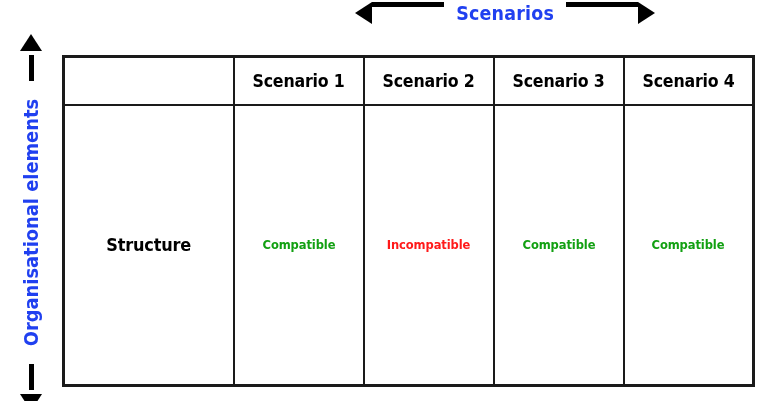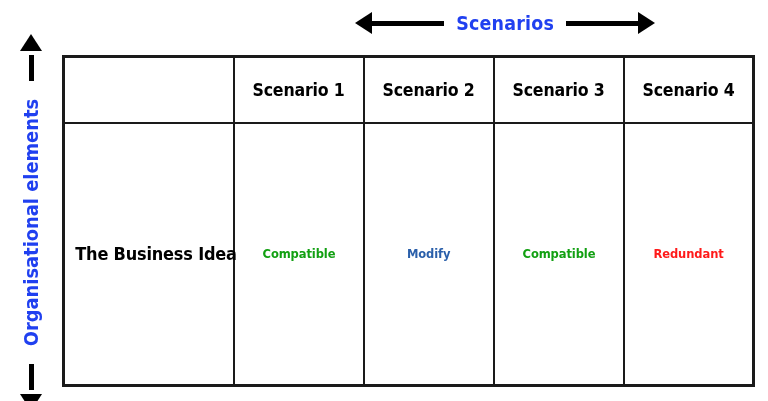--- a/index.html
+++ b/index.html
@@ -16,21 +16,21 @@
   }
 
   
   #top-axis {
     position: absolute;
     left: 330px;
     top: 2px;
     width: 350px;
     height: 42px;
     display: flex;
-    align-items: center;
+    align-items: flex-start;
     justify-content: center;
     gap: 0;
   }
   .arrow-line {
     height: 5px;
     background: #000000;
     flex: 0 0 auto;
   }
   .arrow-head-left {
     width: 0;
@@ -126,21 +126,21 @@
     border: 2px solid #1a1a1a;
     padding: 0 6px;
     text-align: center;
     vertical-align: middle;
     font-family: "DejaVu Sans", sans-serif;
   }
   col.c-label { width: 170px; }
   col.c-sc    { width: 130px; }
 
   
-  tr.head-row { height: 66px; text-decoration: underline; }
+  tr.head-row { height: 48px; text-decoration: underline; }
   th.corner-cell { background: #ffffff; }
   th.scenario-head {
     font-size: 17px;
     font-weight: bold;
     color: #000000;
     white-space: nowrap;
     letter-spacing: -0.2px;
   }
   th.scenario-head span { display: inline-block; transform: scaleX(0.93); }
 
@@ -199,21 +199,21 @@
       <tr class="head-row">
         <th class="corner-cell"></th>
         <th class="scenario-head"><span>Scenario 1</span></th>
         <th class="scenario-head"><span>Scenario 2</span></th>
         <th class="scenario-head"><span>Scenario 3</span></th>
         <th class="scenario-head"><span>Scenario 4</span></th>
       </tr>
     </thead>
     <tbody>
       <tr class="data-row">
-        <td class="row-label"><span>The Business Idea</span></td>
+        <td class="row-label"><span>Structure</span></td>
         <td class="cell v-green"><span>Compatible</span></td>
-        <td class="cell v-blue"><span>Modify</span></td>
+        <td class="cell v-red"><span>Incompatible</span></td>
         <td class="cell v-green"><span>Compatible</span></td>
-        <td class="cell v-red"><span>Redundant</span></td>
+        <td class="cell v-green"><span>Compatible</span></td>
       </tr>
     </tbody>
   </table>
 </div>
 
 </body></html>

